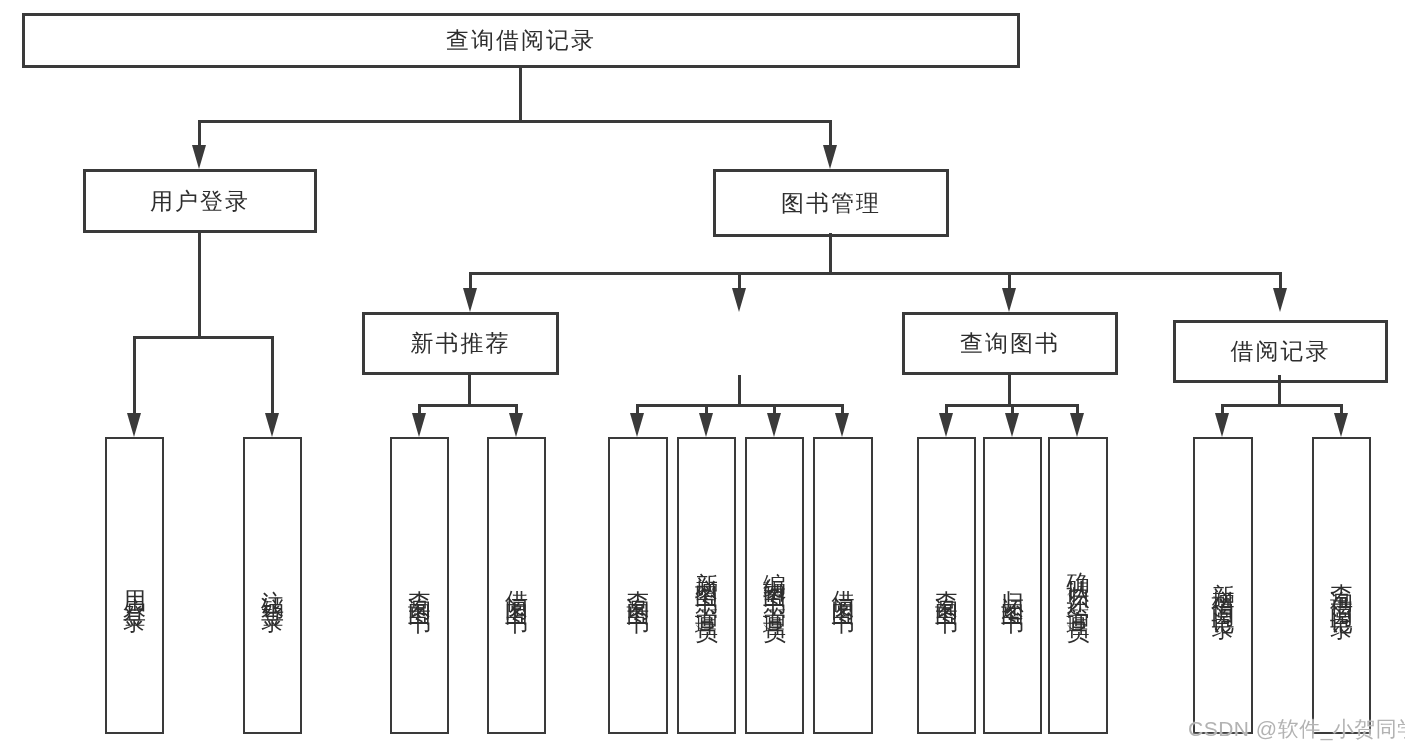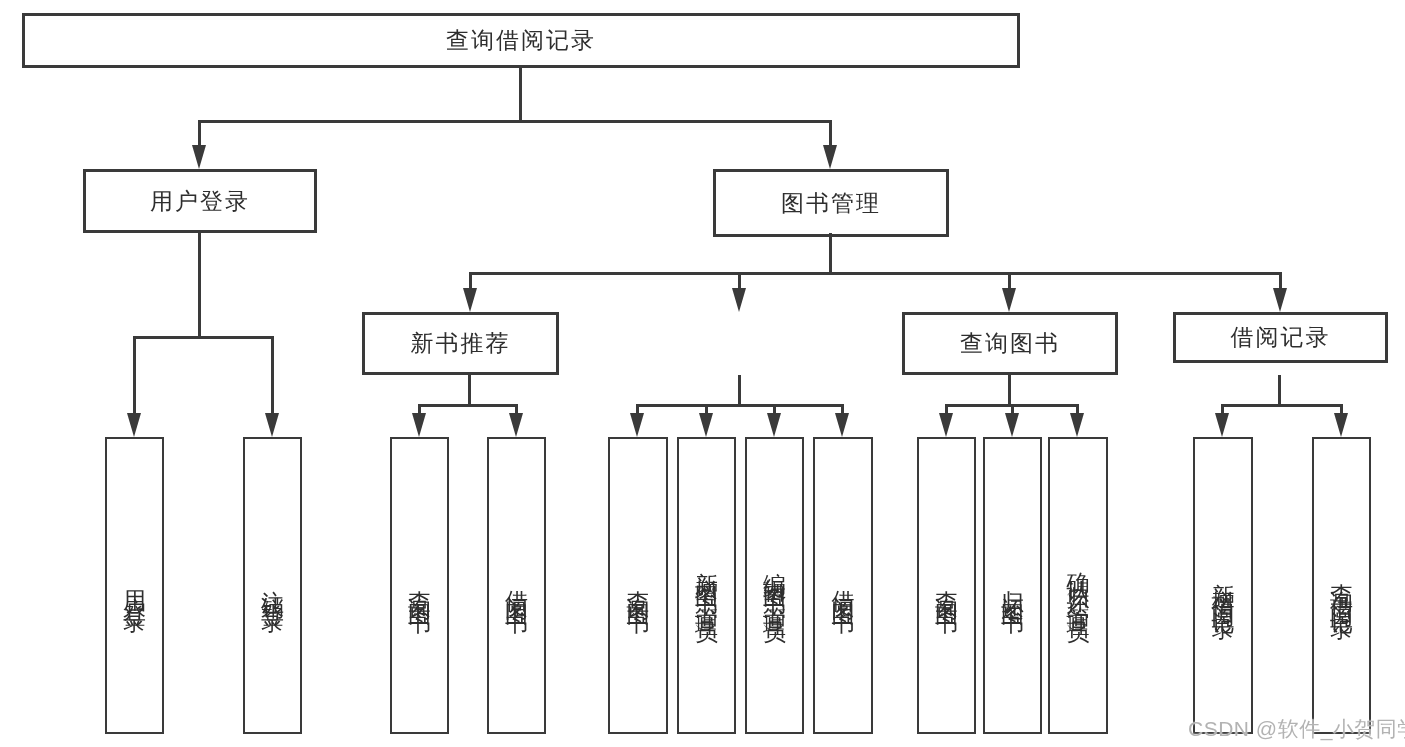--- a/index.html
+++ b/index.html
@@ -90,21 +90,21 @@
   <div class="arrow" style="left:732px;top:288px;"></div>
   <div class="arrow" style="left:1002px;top:288px;"></div>
   <div class="arrow" style="left:1273px;top:288px;"></div>
 
   <div class="box" style="left:362px;top:312px;width:197px;height:63px;">
     <span>新书推荐</span>
   </div>
   <div class="box" style="left:902px;top:312px;width:216px;height:63px;">
     <span>查询图书</span>
   </div>
-  <div class="box" style="left:1173px;top:312px;width:215px;height:51px;font-family:Liberation Mono, monospace;">
+  <div class="box" style="left:1173px;top:320px;width:215px;height:63px;font-family:Liberation Mono, monospace;">
     <span>借阅记录</span>
   </div>
 
   <div class="line" style="left:468px;top:375px;width:3px;height:31px;"></div>
   <div class="line" style="left:418px;top:404px;width:100px;height:3px;"></div>
   <div class="line" style="left:418px;top:404px;width:3px;height:12px;"></div>
   <div class="line" style="left:515px;top:404px;width:3px;height:12px;"></div>
   <div class="arrow" style="left:412px;top:413px;"></div>
   <div class="arrow" style="left:509px;top:413px;"></div>
 

